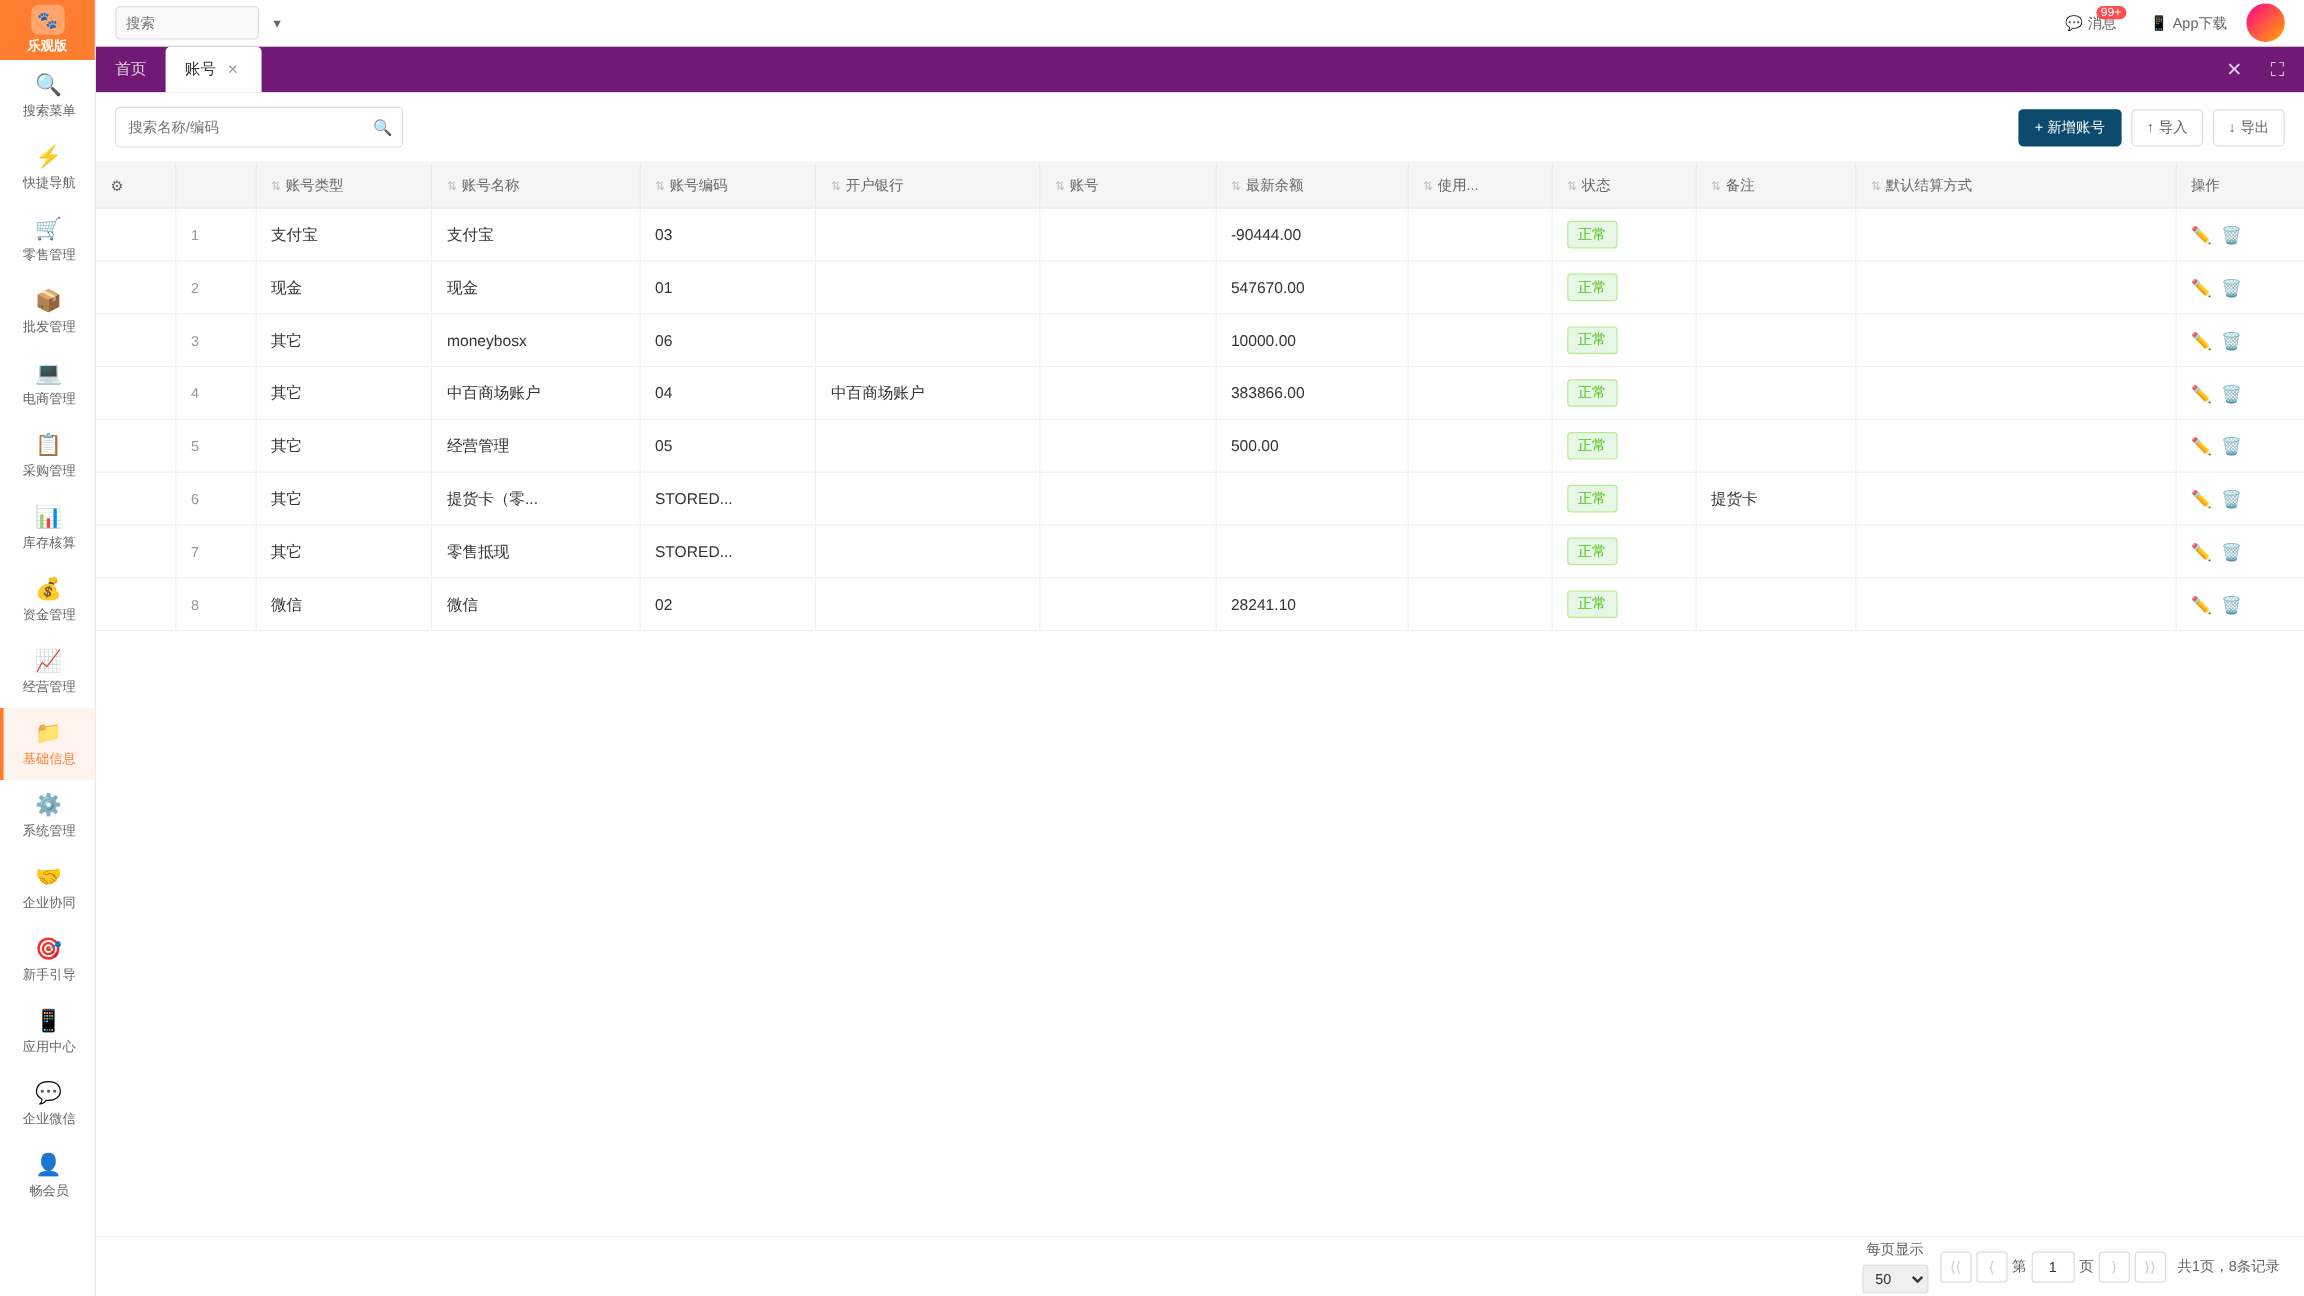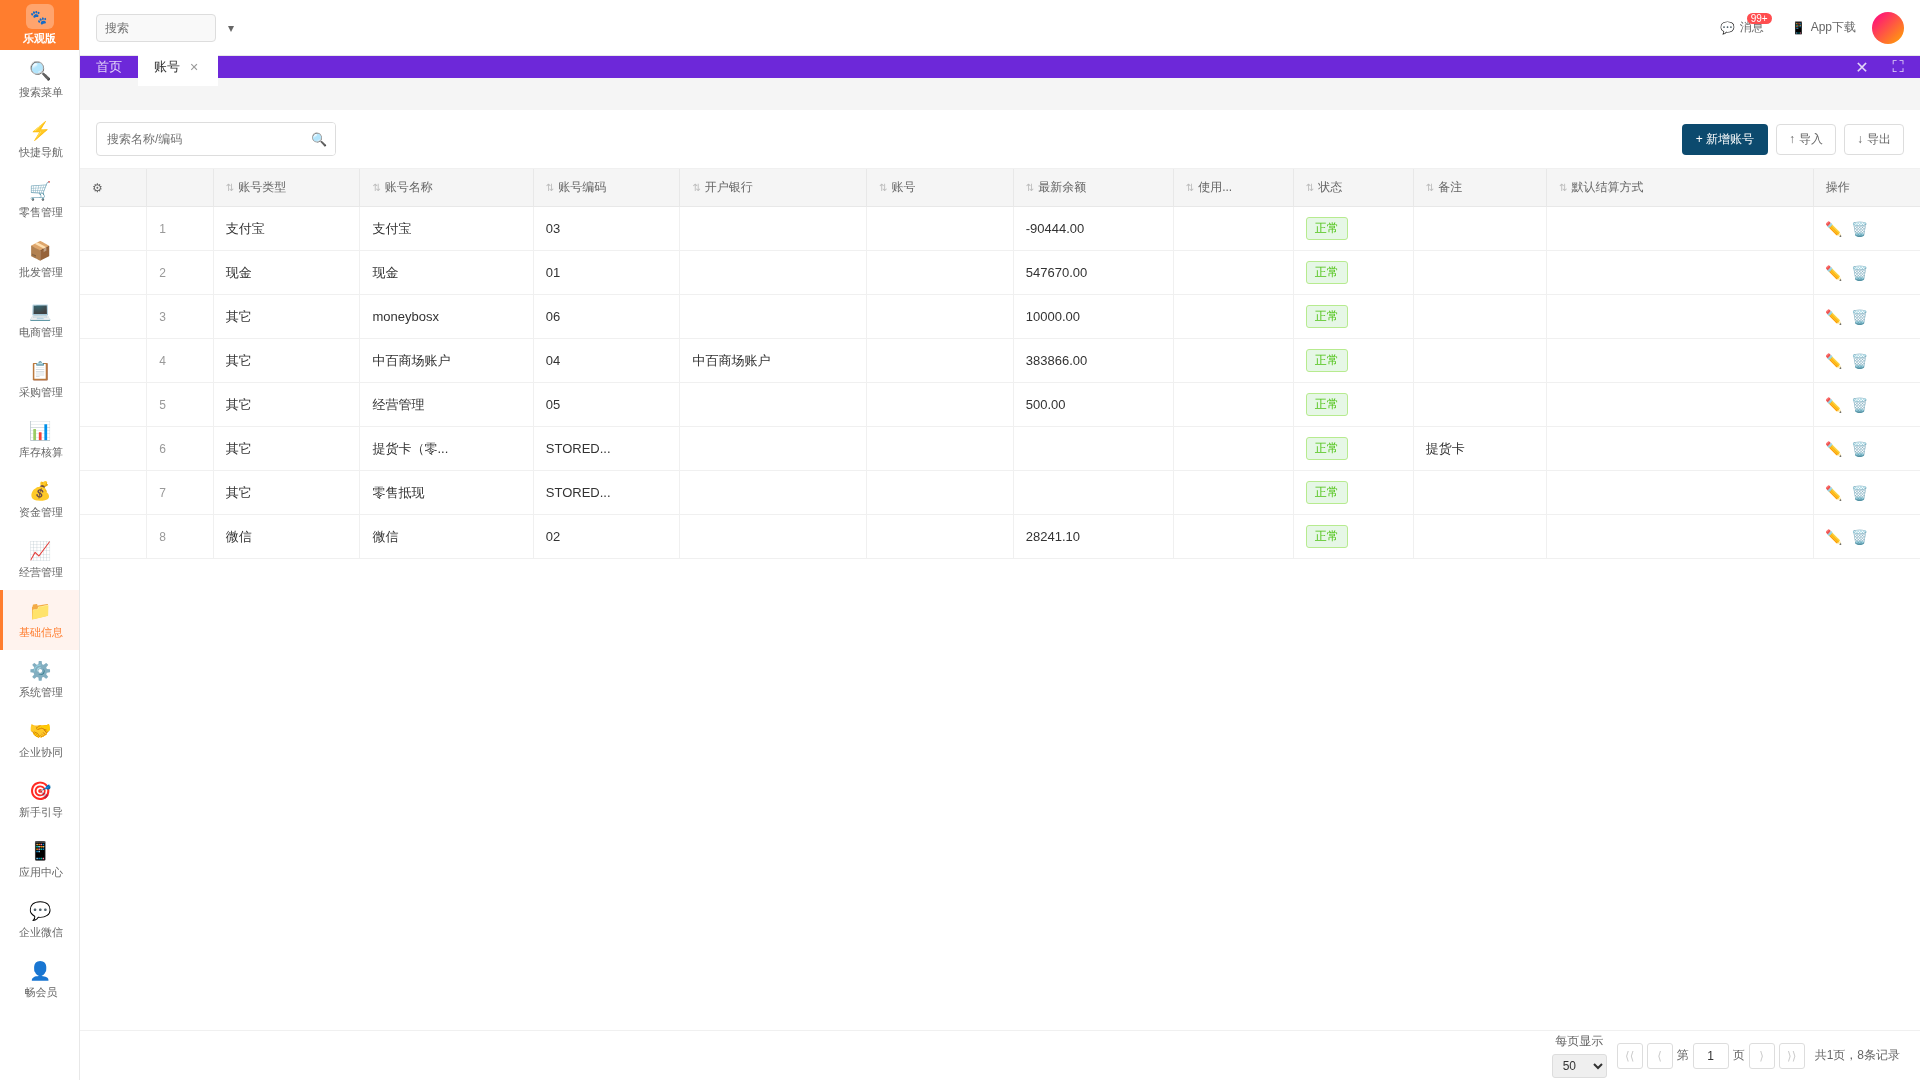--- a/index.html
+++ b/index.html
@@ -58,21 +58,21 @@
     
     .main {
       flex: 1;
       display: flex;
       flex-direction: column;
       overflow: hidden;
     }
 
     
     .topbar {
-      height: 56px;
+      height: 39px;
       background: #fff;
       display: flex;
       align-items: center;
       padding: 0 16px;
       border-bottom: 1px solid #e8e8e8;
       justify-content: space-between;
       flex-shrink: 0;
     }
     .topbar-left {
       display: flex;
@@ -134,22 +134,22 @@
     .avatar {
       width: 32px;
       height: 32px;
       border-radius: 50%;
       background: #ddd;
       overflow: hidden;
     }
 
     
     .tabbar {
-      height: 22px;
-      background: #6d28d9;
+      height: 38px;
+      background: #701a75;
       display: flex;
       align-items: center;
       padding: 0 0;
       flex-shrink: 0;
     }
     .tab {
       display: flex;
       align-items: center;
       padding: 0 16px;
       height: 38px;
@@ -193,21 +193,20 @@
     }
 
     
     .content {
       flex: 1;
       background: #fff;
       display: flex;
       flex-direction: column;
       overflow: hidden;
       padding: 0;
-      margin-top: 32px;
     }
 
     
     .toolbar {
       display: flex;
       align-items: center;
       padding: 12px 16px;
       gap: 8px;
       border-bottom: 1px solid #f0f0f0;
       flex-shrink: 0;

